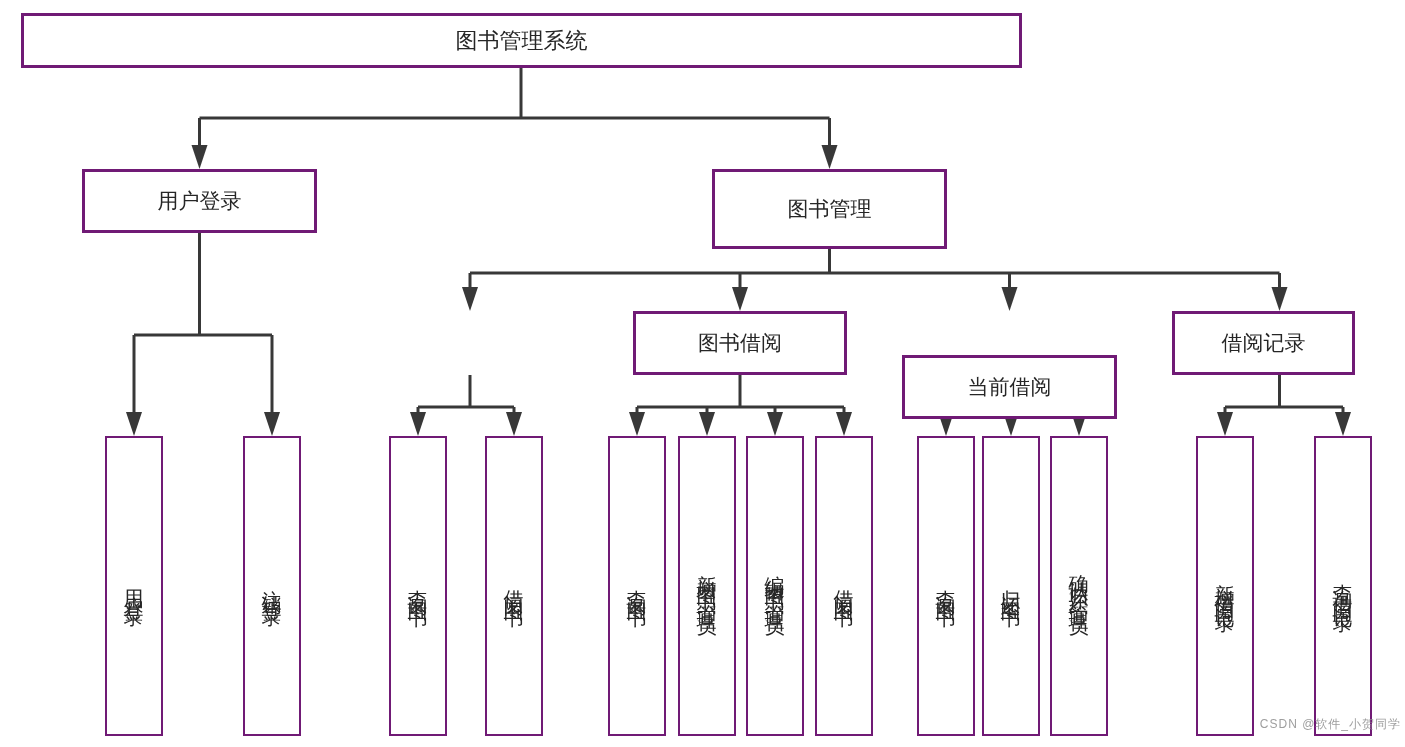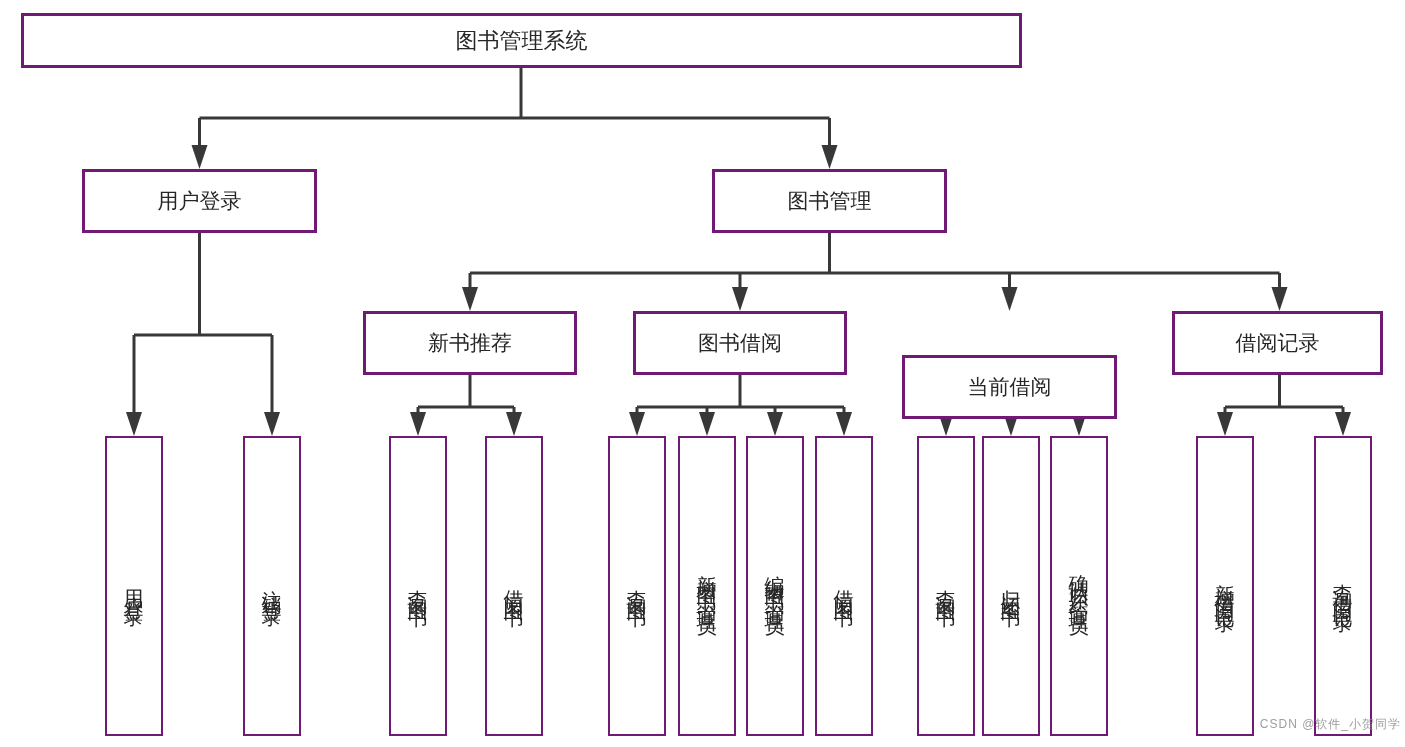--- a/index.html
+++ b/index.html
@@ -130,34 +130,31 @@
     </g>
   </svg>
 
   <div class="node root" style="left:21px; top:13px; width:1001px; height:55px;">
     <span>图书管理系统</span>
   </div>
 
   <div class="node" style="left:82px; top:169px; width:235px; height:64px;">
     <span>用户登录</span>
   </div>
-  <div class="node" style="left:712px; top:169px; width:235px; height:64px;">
+  <div class="node" style="left:712px; top:169px; width:235px; height:80px;">
     <span>图书管理</span>
   </div>
 
-  <div class="node" style="left:363px; top:311px; width:214px; height:64px;">
-    <span>新书推荐</span>
-  </div>
   <div class="node" style="left:633px; top:311px; width:214px; height:64px;">
     <span>图书借阅</span>
   </div>
   <div class="node" style="left:902px; top:311px; width:215px; height:64px;margin-top:44px;">
     <span>当前借阅</span>
   </div>
-  <div class="node" style="left:1172px; top:311px; width:211px; height:64px;">
+  <div class="node" style="left:1172px; top:311px; width:183px; height:64px;">
     <span>借阅记录</span>
   </div>
 
   <div class="node leaf" style="left:105px; top:436px; width:58px; height:300px;">
     <span class="vtext">用户登录</span>
   </div>
   <div class="node leaf" style="left:243px; top:436px; width:58px; height:300px;">
     <span class="vtext">注销登录</span>
   </div>
 

